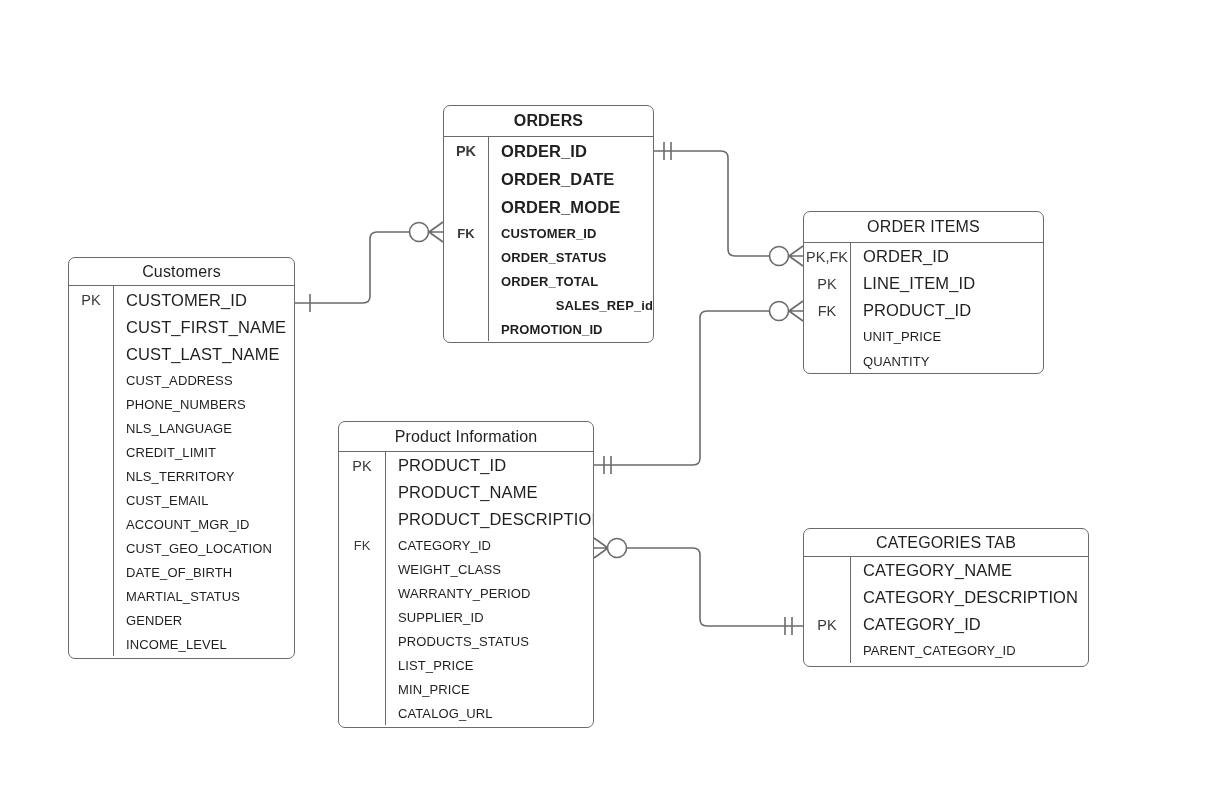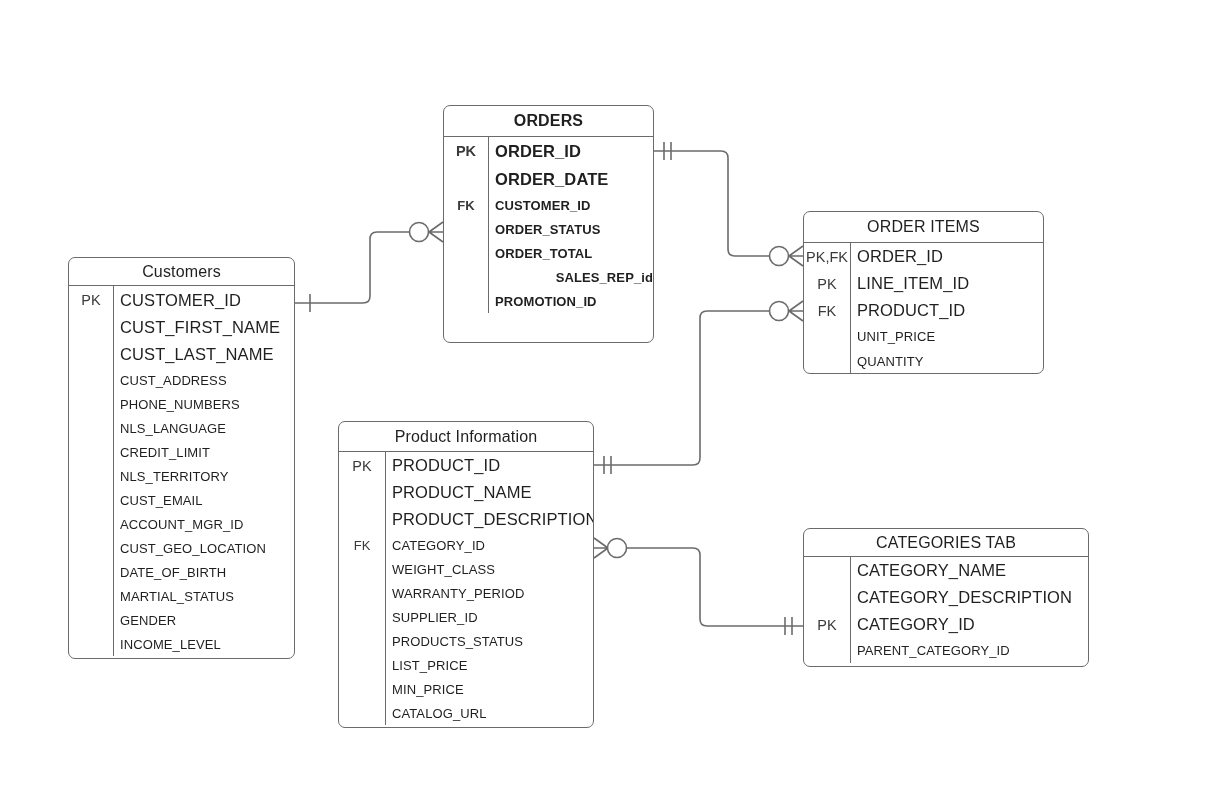--- a/index.html
+++ b/index.html
@@ -66,21 +66,21 @@
     flex: 0 0 auto;
     box-sizing: border-box;
     text-align: center;
     color: #3a3a3a;
     white-space: nowrap;
     overflow: visible;
   }
   .attr-name {
     flex: 1 1 auto;
     box-sizing: border-box;
-    padding-left: 7px;
+    padding-left: 13px;
     color: #1f1f1f;
     white-space: nowrap;
     letter-spacing: 0.1px;
   }
   .big   { font-size: 16.5px; }
   .small { font-size: 13px; }
   .hdr-font { font-size: 16px; }
   .key-big   { font-size: 14.5px; }
   .key-small { font-size: 13px; }
 </style>
@@ -197,20 +197,24 @@
       <div class="entity-body">
         <div class="col-divider" style="left: 44px;"></div>
         <div class="attr-row" style="height: 28px;">
           <div class="attr-key key-big" style="width: 44px;">PK</div>
           <div class="attr-name big">ORDER_ID</div>
         </div>
         <div class="attr-row" style="height: 28px;">
           <div class="attr-key key-big" style="width: 44px;"></div>
           <div class="attr-name big">ORDER_DATE</div>
         </div>
+        <div class="attr-row" style="height: 28px;">
+          <div class="attr-key key-big" style="width: 44px;"></div>
+          <div class="attr-name big">ORDER_MODE</div>
+        </div>
         <div class="attr-row" style="height: 24px;">
           <div class="attr-key key-small" style="width: 44px;">FK</div>
           <div class="attr-name small">CUSTOMER_ID</div>
         </div>
         <div class="attr-row" style="height: 24px;">
           <div class="attr-key key-small" style="width: 44px;"></div>
           <div class="attr-name small">ORDER_STATUS</div>
         </div>
         <div class="attr-row" style="height: 24px;">
           <div class="attr-key key-small" style="width: 44px;"></div>

